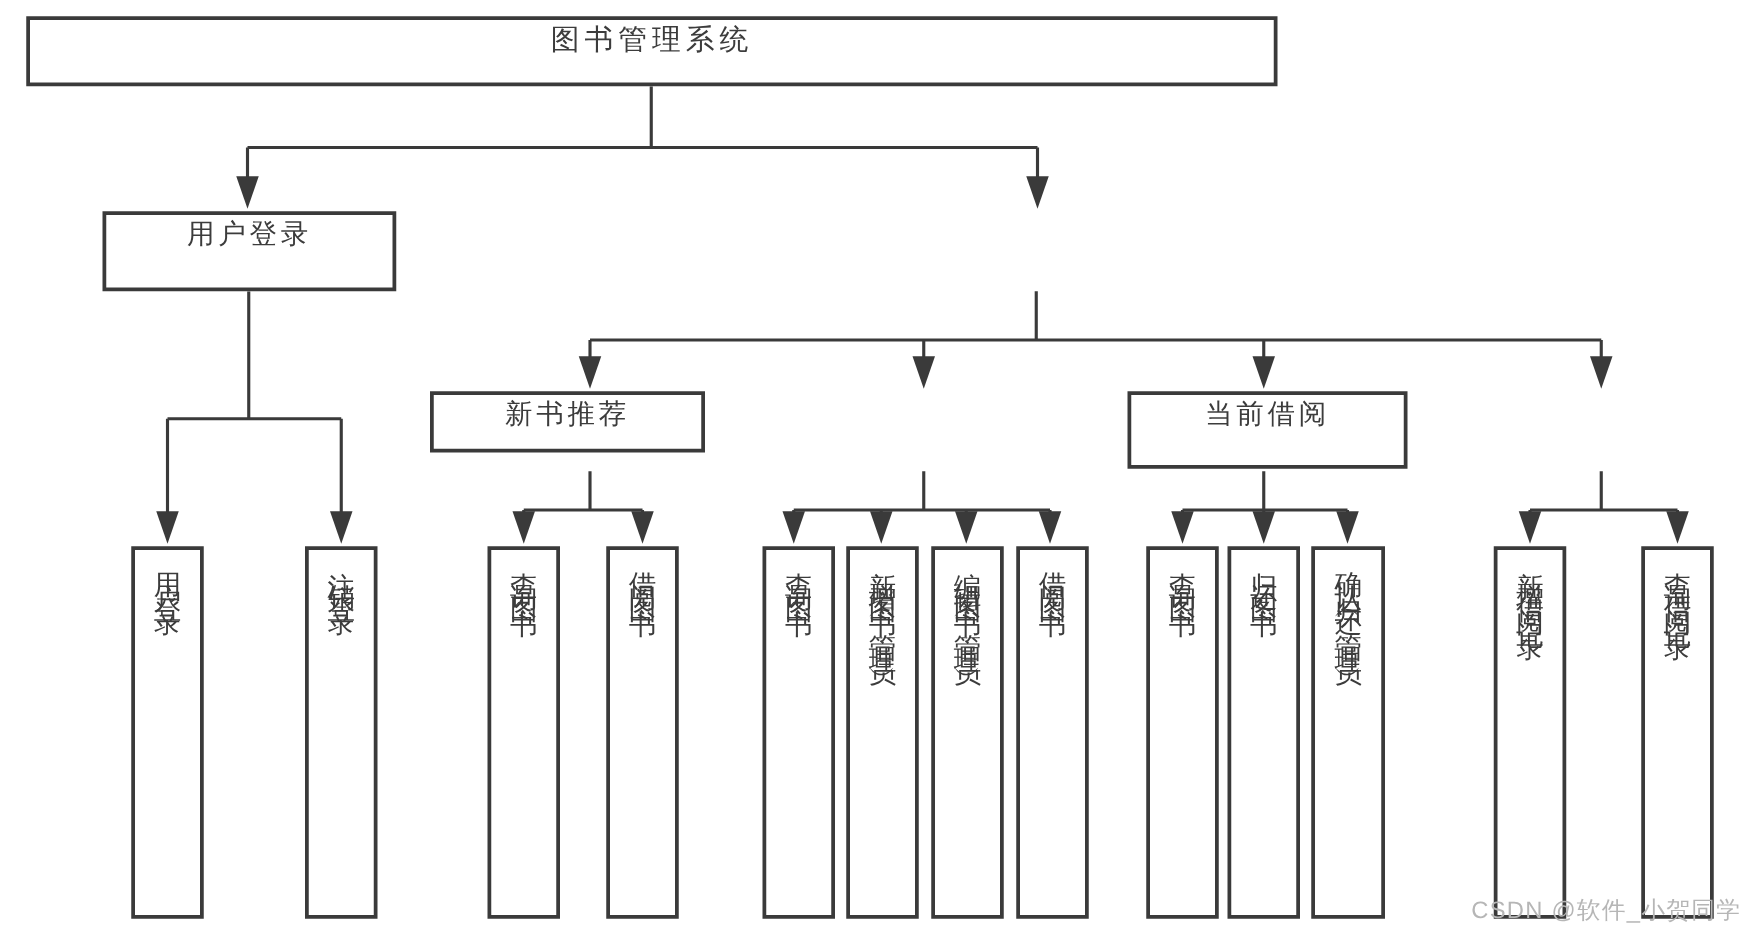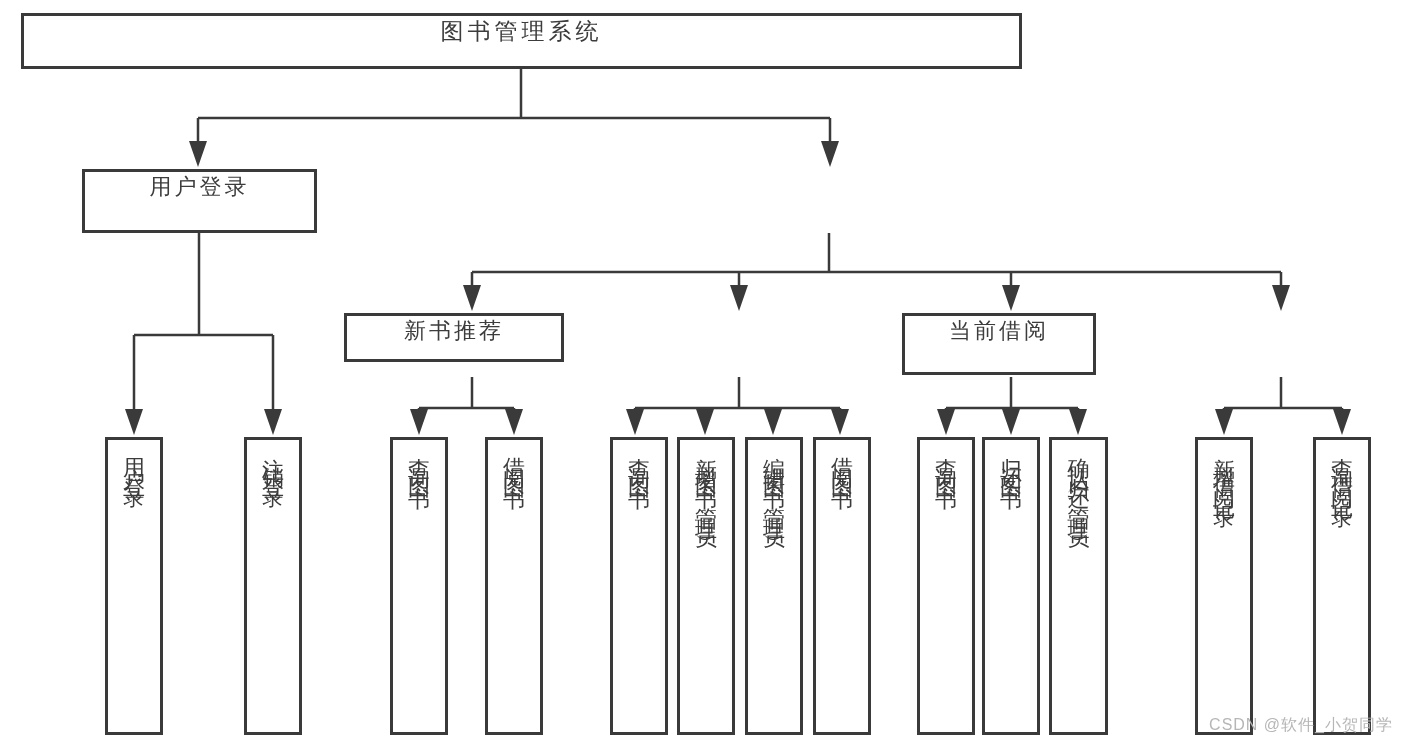--- a/index.html
+++ b/index.html
@@ -25,21 +25,21 @@
     color:var(--text);font-size:22px;letter-spacing:3px;white-space:nowrap;
   }
   .root-box .hlabel{font-size:23px;letter-spacing:4px;}
   .vlabel{
     color:var(--text);font-size:22px;letter-spacing:10px;
     writing-mode:vertical-rl;text-orientation:mixed;white-space:nowrap;
     line-height:1;
   }
   .watermark{
     position:absolute;top:715px;right:12px;z-index:5;
-    color:var(--watermark);font-size:16px;letter-spacing:1px;white-space:nowrap;
+    color:var(--watermark);font-size:19px;letter-spacing:1px;white-space:nowrap;
   }
 </style>
 </head>
 <body>
 
 <div class="canvas">
 
   <svg class="connector-layer" width="1405" height="747" viewBox="0 0 1405 747" xmlns="http://www.w3.org/2000/svg">
 
     <g>
@@ -95,21 +95,21 @@
     <span class="hlabel">图书管理系统</span>
   </div>
 
   <div class="box" style="left:82px;top:169px;width:235px;height:64px">
     <span class="hlabel">用户登录</span>
   </div>
 
   <div class="box" style="left:344px;top:313px;width:220px;height:49px">
     <span class="hlabel">新书推荐</span>
   </div>
-  <div class="box" style="left:902px;top:313px;width:194px;height:62px">
+  <div class="box" style="left:902px;top:313px;width:224px;height:62px">
     <span class="hlabel">当前借阅</span>
   </div>
 
   <div class="box" style="left:105px;top:437px;width:58px;height:298px">
     <span class="vlabel">用户登录</span>
   </div>
   <div class="box" style="left:244px;top:437px;width:58px;height:298px">
     <span class="vlabel">注销登录</span>
   </div>
 

